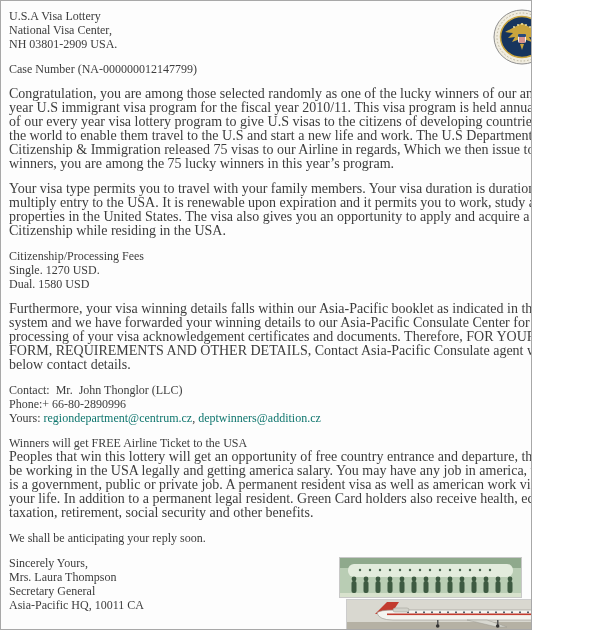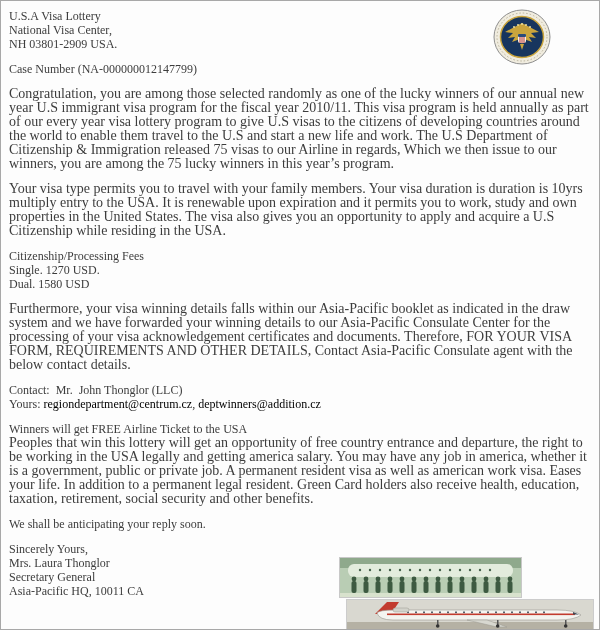--- a/index.html
+++ b/index.html
@@ -4,31 +4,31 @@
 <style>
   * { margin:0; padding:0; box-sizing:border-box; }
   html,body { background:#ffffff; }
   body {
     width:600px; height:630px;
     font-family:"Liberation Serif", serif;
     color:#3c3c3c;
   }
   .page {
     position:relative;
-    width:600px; height:630px;
+    width:532px; height:630px;
     background:#fdfdfd;
     border:1px solid #a8a8a8;
     padding:8px 14px 0 8px;
     overflow:hidden;
   }
   .line  { font-size:12px; line-height:14px; white-space:pre-wrap; }
   .block { margin-bottom:11px; }
   .para  { font-size:14px; line-height:14px; width:584px; }
   a.email-link {
-    color:#000000;
+    color:#0f766e;
     text-decoration:none;
     font-size:12px;
   }
   
   .seal {
     position:absolute;
     top:7px; left:490px;
     width:62px; height:58px;
     display:block;
   }
@@ -101,35 +101,36 @@
     <div class="line">Single. 1270 USD.</div>
     <div class="line">Dual. 1580 USD</div>
   </div>
 
   <div class="block">
     <div class="para">Furthermore, your visa winning details falls within our Asia-Pacific booklet as indicated in the draw system and we have forwarded your winning details to our Asia-Pacific Consulate Center for the processing of your visa acknowledgement certificates and documents. Therefore, FOR YOUR VISA FORM, REQUIREMENTS AND OTHER DETAILS, Contact Asia-Pacific Consulate agent with the below contact details.</div>
   </div>
 
   <div class="block">
     <div class="line">Contact:  Mr.  John Thonglor (LLC)</div>
+    <div class="line">Phone:+ 66-80-2890996</div>
     <div class="line"><span>Yours: </span><a href="#" class="email-link">regiondepartment@centrum.cz</a><span>, </span><a href="#" class="email-link">deptwinners@addition.cz</a></div>
   </div>
 
   <div class="block">
     <div class="line">Winners will get FREE Airline Ticket to the USA</div>
     <div class="para">Peoples that win this lottery will get an opportunity of free country entrance and departure, the right to be working in the USA legally and getting america salary. You may have any job in america, whether it is a government, public or private job. A permanent resident visa as well as american work visa. Eases your life. In addition to a permanent legal resident. Green Card holders also receive health, education, taxation, retirement, social security and other benefits.</div>
   </div>
 
   <div class="block">
     <div class="line">We shall be anticipating your reply soon.</div>
   </div>
 
   <div class="block">
     <div class="line">Sincerely Yours,</div>
-    <div class="line">Mrs. Laura Thonglor</div>
+    <div class="line">Mrs. Laura Thompson</div>
     <div class="line">Secretary General</div>
     <div class="line">Asia-Pacific HQ, 10011 CA</div>
   </div>
 
   <span class="photo-group">
     <svg width="181" height="39" viewBox="0 0 181 39" xmlns="http://www.w3.org/2000/svg">
       <rect width="181" height="39" fill="#b9cdb4"></rect>
       <rect y="0" width="181" height="10" fill="#8fa98c"></rect>
 
       <rect x="8" y="6" width="165" height="13" rx="6" fill="#e3ecdd"></rect>

